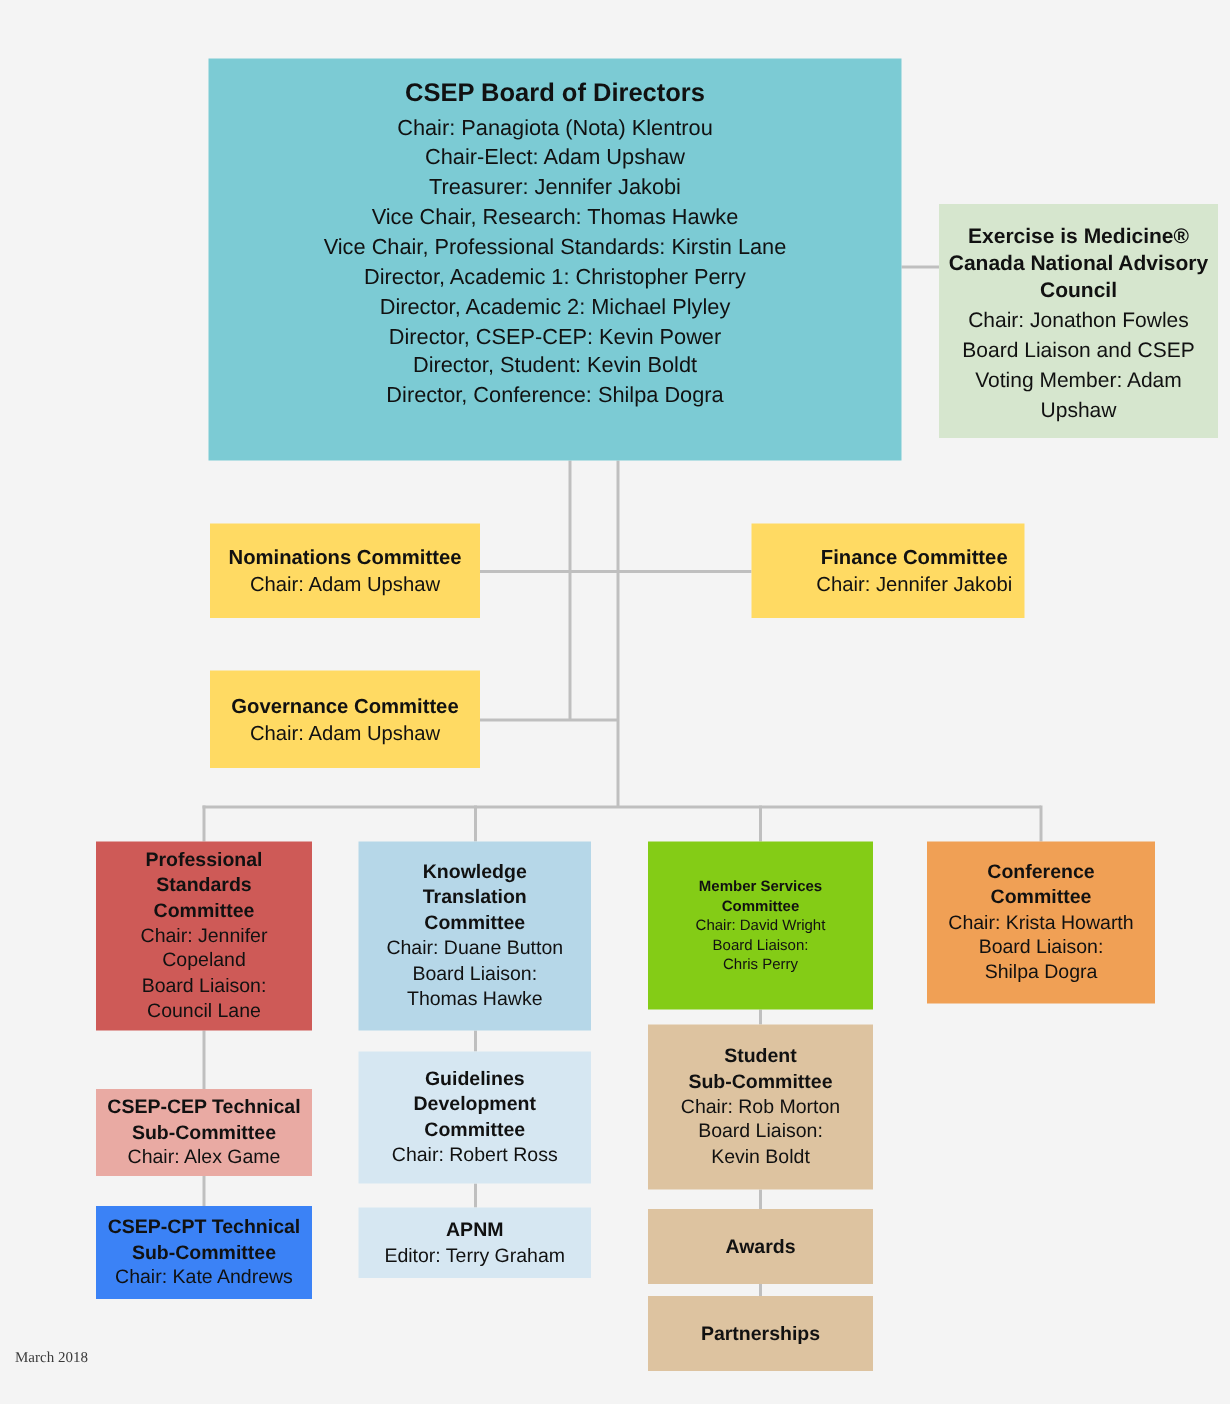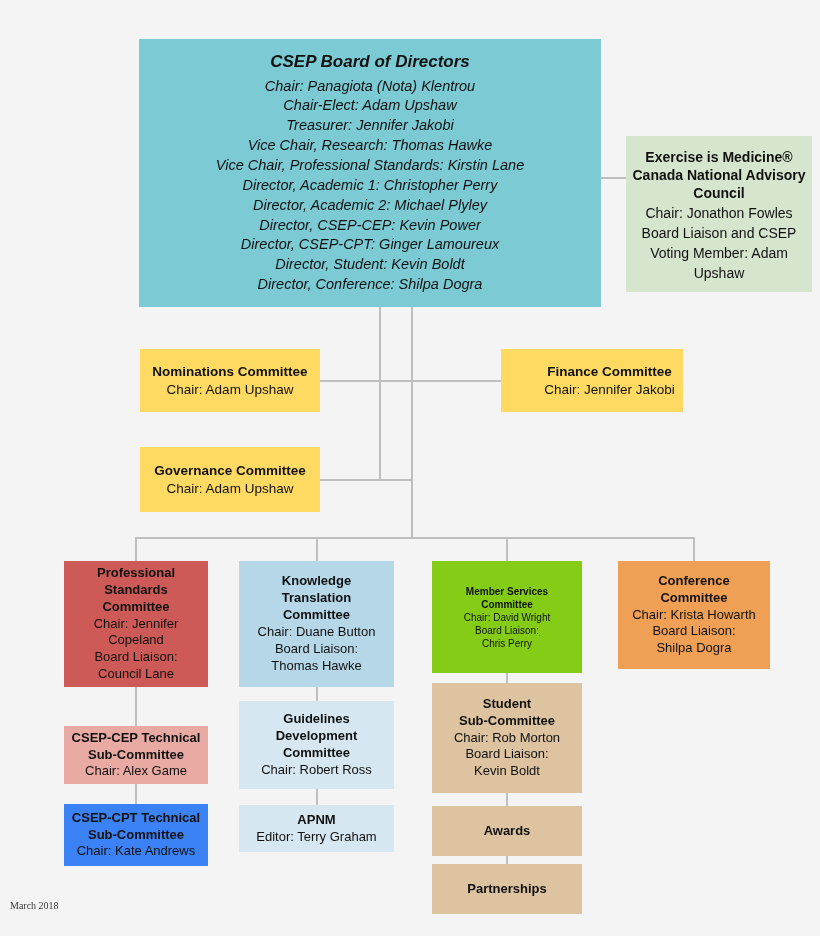--- a/index.html
+++ b/index.html
@@ -49,21 +49,20 @@
   }
 
   
   #board {
     left: 139px; top: 39px;
     width: 462px; height: 268px;
     background: #7ccbd4;
     font-size: 14.5px;
     justify-content: flex-start;
     padding-top: 12px;
-    font-style: italic;
   }
   #board .ttl { font-size: 17px; margin-bottom: 3px; }
   #board .ln { padding: 0.5px 0; }
 
   
   #eim {
     left: 626px; top: 136px;
     width: 186px; height: 156px;
     background: #d6e6ce;
     font-size: 14px;
@@ -177,21 +176,20 @@
   <div class="node" id="board">
     <span class="ttl">CSEP Board of Directors</span>
     <span class="ln">Chair: Panagiota (Nota) Klentrou</span>
     <span class="ln">Chair-Elect: Adam Upshaw</span>
     <span class="ln">Treasurer: Jennifer Jakobi</span>
     <span class="ln">Vice Chair, Research: Thomas Hawke</span>
     <span class="ln">Vice Chair, Professional Standards: Kirstin Lane</span>
     <span class="ln">Director, Academic 1: Christopher Perry</span>
     <span class="ln">Director, Academic 2: Michael Plyley</span>
     <span class="ln">Director, CSEP-CEP: Kevin Power</span>
-    <span class="ln">Director, CSEP-CPT: Ginger Lamoureux</span>
     <span class="ln">Director, Student: Kevin Boldt</span>
     <span class="ln">Director, Conference:  Shilpa Dogra</span>
   </div>
 
   <div class="node" id="eim">
     <span class="ttl">Exercise is Medicine®</span>
     <span class="ttl">Canada National Advisory</span>
     <span class="ttl">Council</span>
     <span class="ln">Chair:  Jonathon Fowles</span>
     <span class="ln">Board Liaison and CSEP</span>

